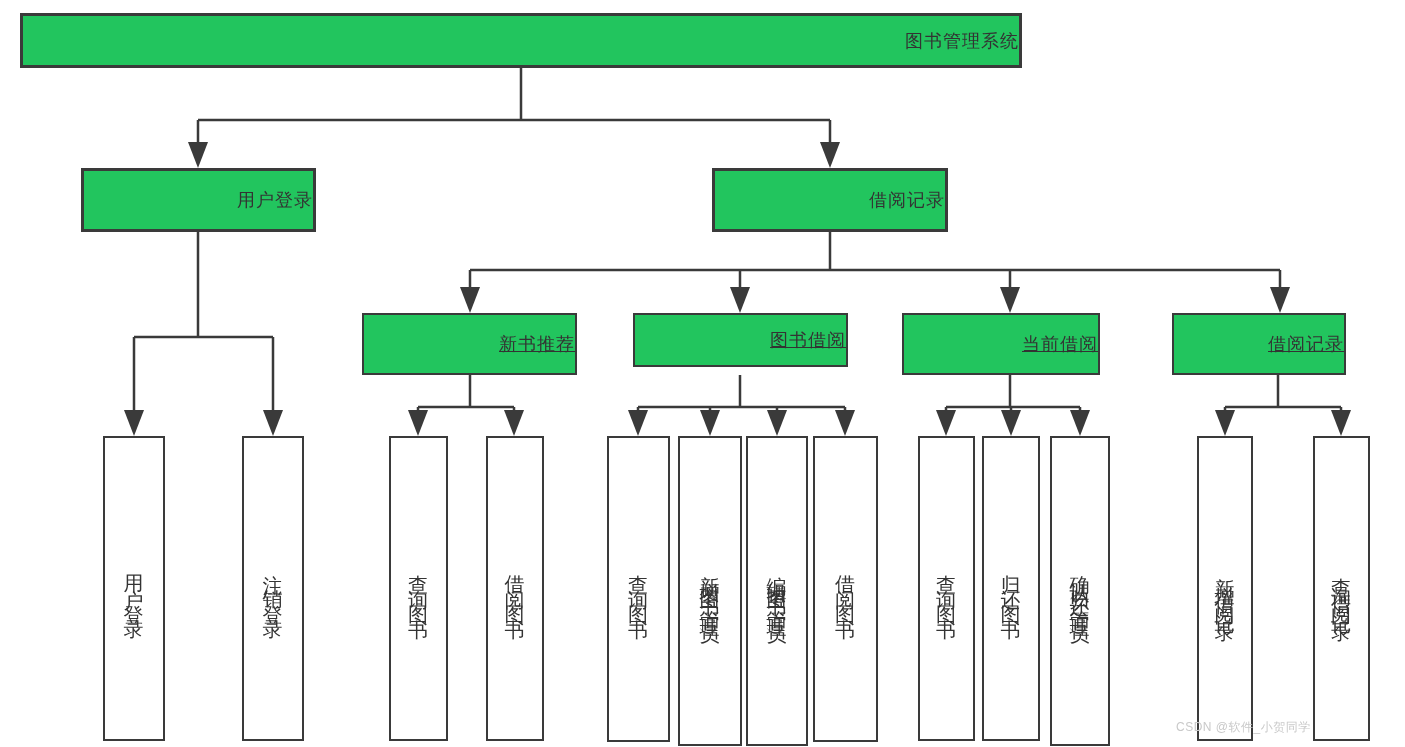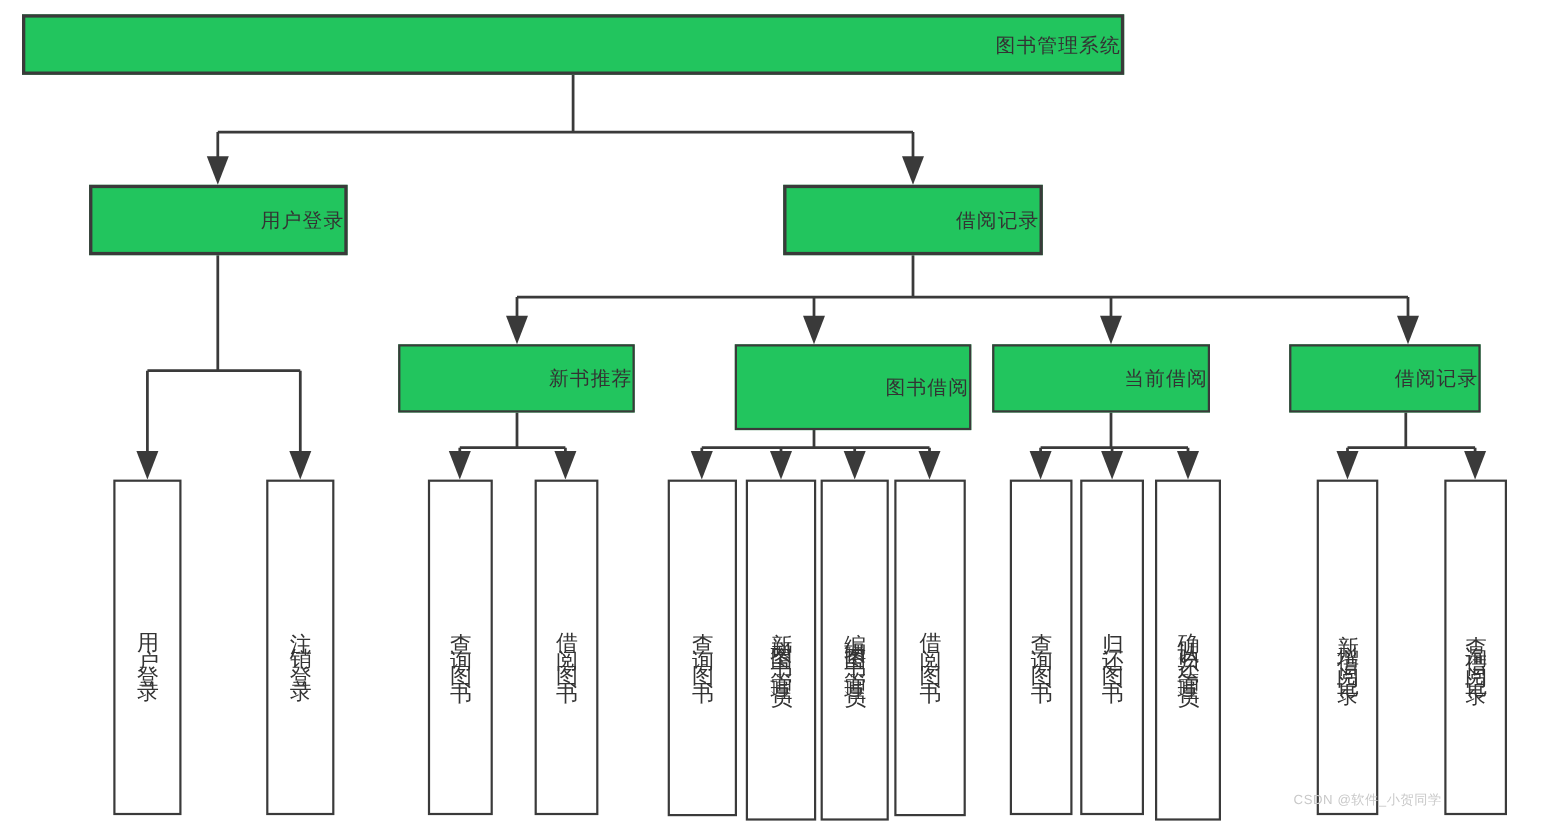--- a/index.html
+++ b/index.html
@@ -7,21 +7,21 @@
     position:relative;width:1405px;height:747px;background:#ffffff;
     font-family:"Liberation Sans",sans-serif;overflow:hidden;
   }
   .wires{position:absolute;left:0;top:0;}
   .node{
     position:absolute;background:#22c55e;border:3px solid #3a3a3a;
     display:flex;align-items:center;justify-content:flex-end;
     font-size:18px;color:#333333;box-sizing:border-box;
     letter-spacing:1px;white-space:nowrap;
   }
-  .node.lvl3{border-width:2px;}
+  .node.lvl3{border-width:2px;text-decoration:underline;}
   .leaf{
     position:absolute;background:#ffffff;border:2px solid #3a3a3a;
     display:flex;align-items:center;justify-content:center;
     box-sizing:border-box;
   }
   .vtext{
     writing-mode:vertical-rl;text-orientation:mixed;
     font-size:20px;color:#333333;line-height:1;
   }
   .sp-lg .vtext{letter-spacing:15px;}
@@ -77,21 +77,21 @@
   <div class="node" style="left:81px;top:168px;width:235px;height:64px">
     <span>用户登录</span>
   </div>
   <div class="node" style="left:712px;top:168px;width:236px;height:64px">
     <span>借阅记录</span>
   </div>
 
   <div class="node lvl3" style="left:362px;top:313px;width:215px;height:62px">
     <span>新书推荐</span>
   </div>
-  <div class="node lvl3" style="left:668px;top:313px;width:215px;height:78px">
+  <div class="node lvl3" style="left:633px;top:313px;width:215px;height:54px">
     <span>图书借阅</span>
   </div>
   <div class="node lvl3" style="left:902px;top:313px;width:198px;height:62px">
     <span>当前借阅</span>
   </div>
   <div class="node lvl3" style="left:1172px;top:313px;width:174px;height:62px">
     <span>借阅记录</span>
   </div>
 
   <div class="leaf sp-lg" style="left:103px;top:436px;width:62px;height:305px">

